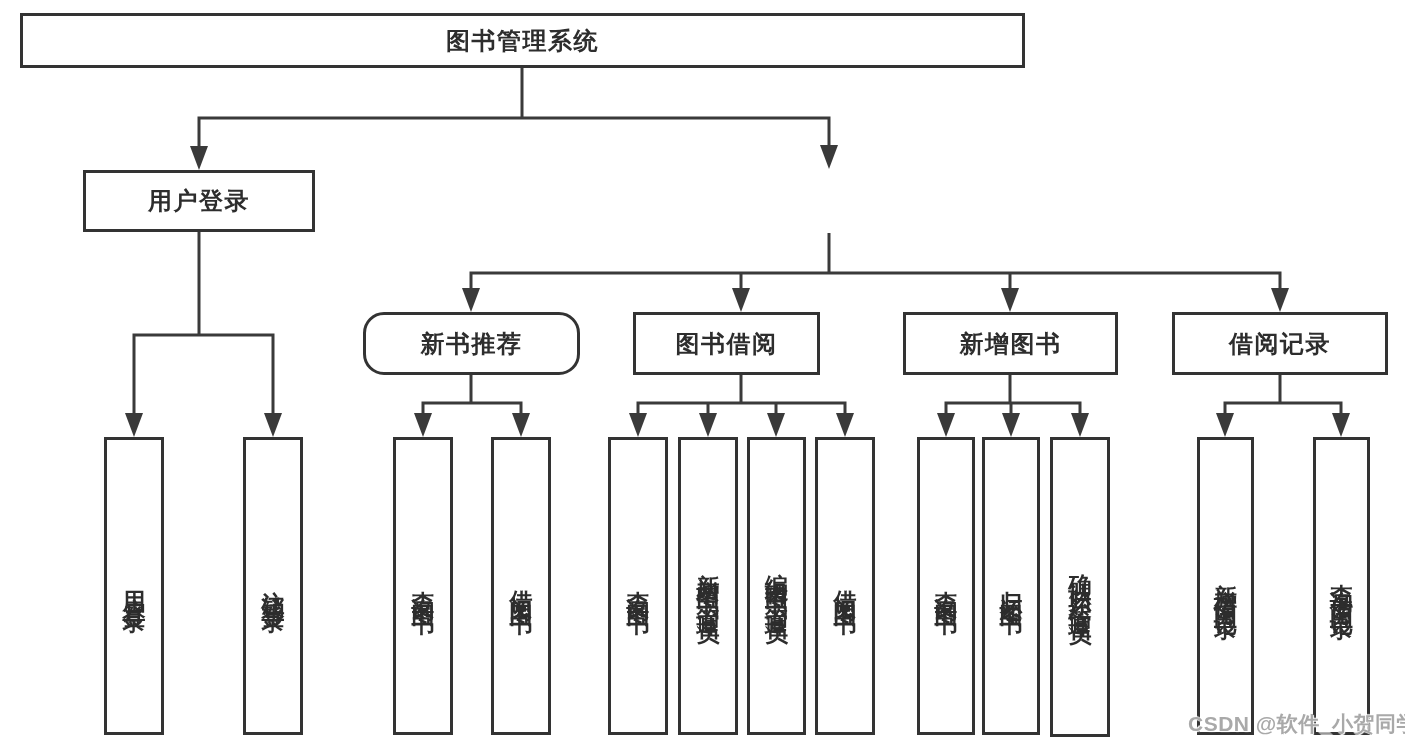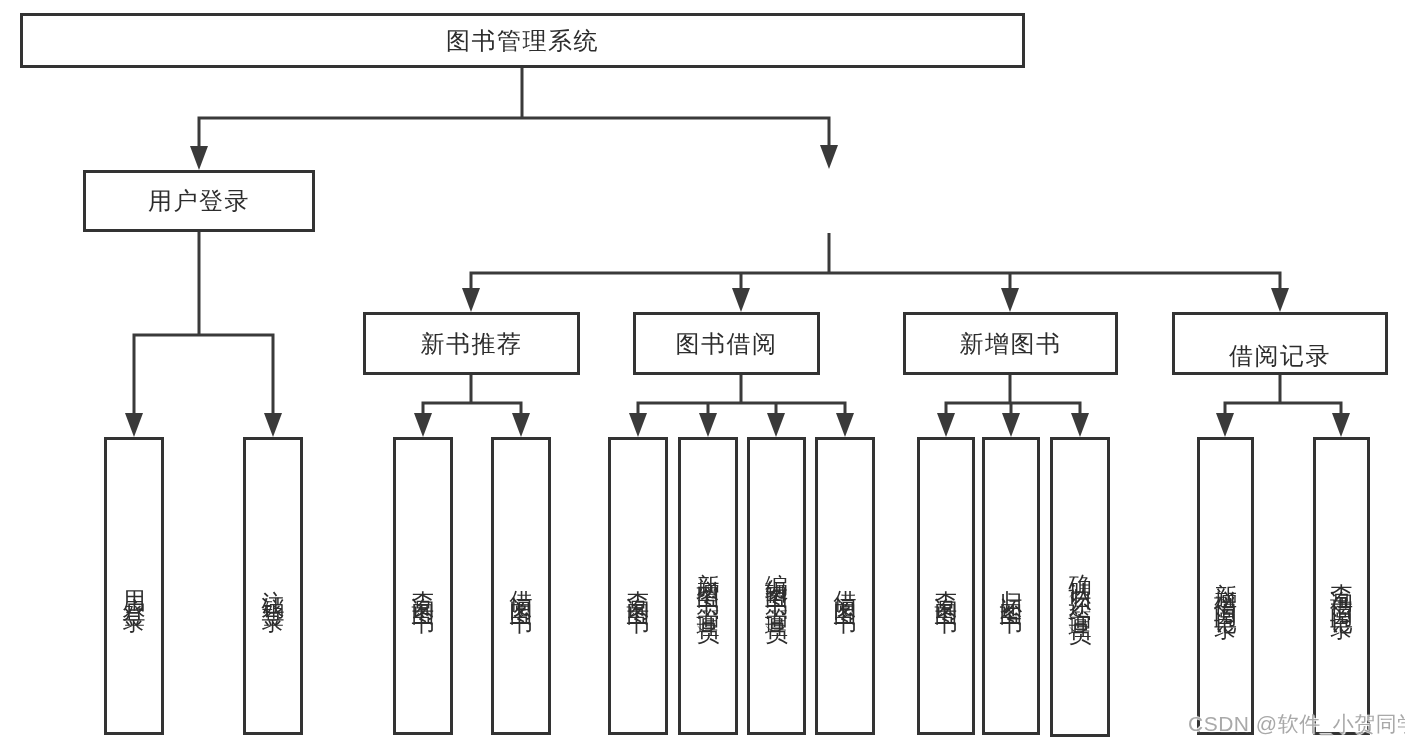--- a/index.html
+++ b/index.html
@@ -10,20 +10,21 @@
     --watermark-color:#a9a9a9;
   }
   *{margin:0;padding:0;box-sizing:border-box;}
   html,body{background:var(--bg-color);}
   body{font-family:"Liberation Sans","DejaVu Sans",sans-serif;}
   .canvas{
     position:relative;
     width:1405px;height:747px;
     background:var(--bg-color);
     overflow:hidden;
+    font-weight:bold;
   }
   .connectors{position:absolute;left:0;top:0;width:1405px;height:747px;}
   .connectors path{stroke:var(--line-color);stroke-width:3;fill:none;}
   .connectors polygon{fill:var(--line-color);stroke:none;}
   .node{
     position:absolute;
     background:#ffffff;
     border:3px solid var(--border-color);
     display:flex;align-items:center;justify-content:center;
     color:var(--text-color);
@@ -98,30 +99,30 @@
   </svg>
 
   <div class="node" style="left:20px;top:13px;width:1005px;height:55px;">
     <span>图书管理系统</span>
   </div>
 
   <div class="node" style="left:83px;top:170px;width:232px;height:62px;">
     <span>用户登录</span>
   </div>
 
-  <div class="node" style="left:363px;top:312px;width:217px;height:63px;">
+  <div class="node" style="left:363px;top:312px;width:217px;height:63px;border-radius:21px;">
     <span>新书推荐</span>
   </div>
   <div class="node" style="left:633px;top:312px;width:187px;height:63px;">
     <span>图书借阅</span>
   </div>
   <div class="node" style="left:903px;top:312px;width:215px;height:63px;">
     <span>新增图书</span>
   </div>
-  <div class="node" style="left:1172px;top:312px;width:216px;height:63px;align-items:flex-end;">
+  <div class="node" style="left:1172px;top:312px;width:216px;height:63px;">
     <span>借阅记录</span>
   </div>
 
   <div class="node leaf" style="left:104px;top:437px;width:60px;height:298px;">
     <span>用户登录</span>
   </div>
   <div class="node leaf" style="left:243px;top:437px;width:60px;height:298px;">
     <span>注销登录</span>
   </div>
 

